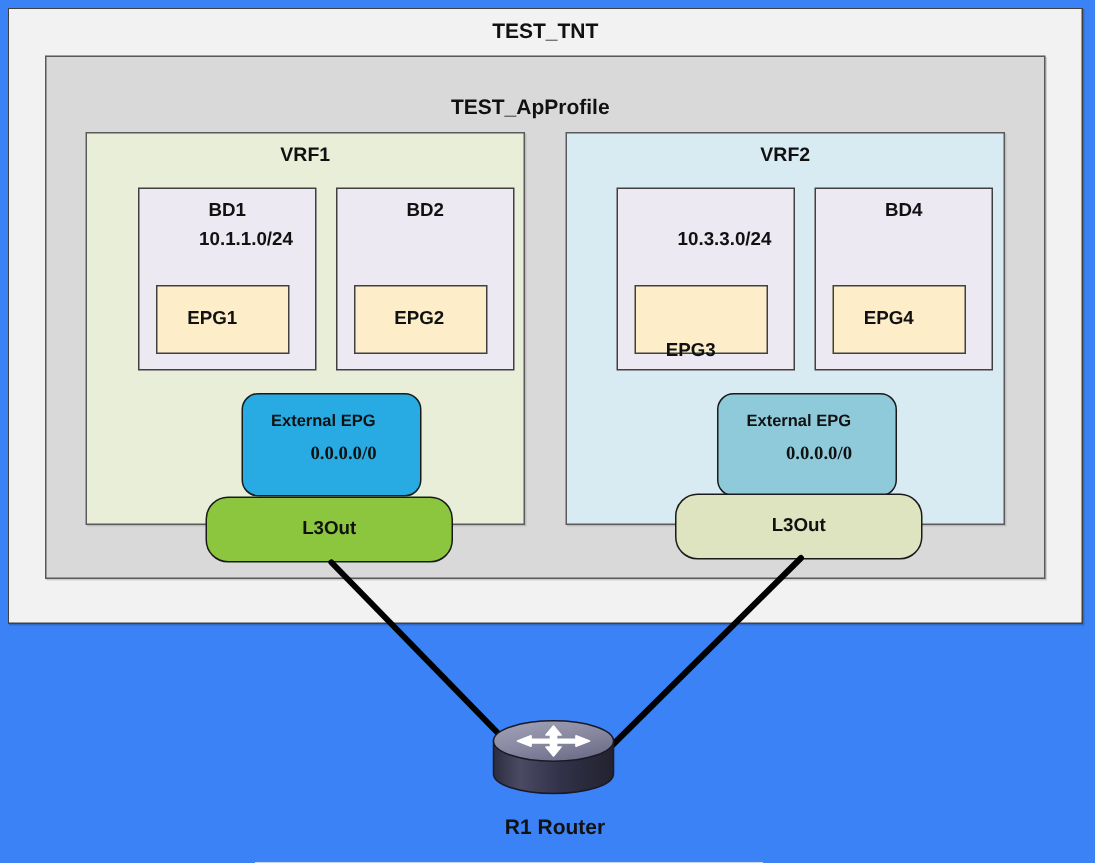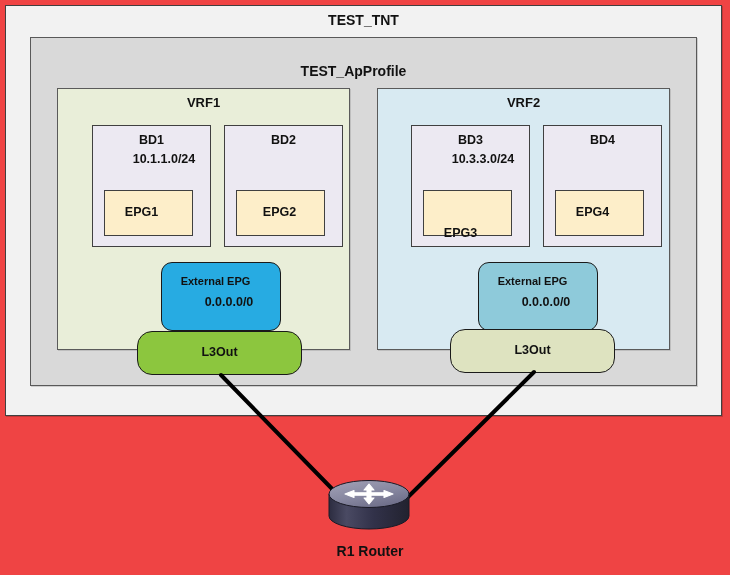--- a/index.html
+++ b/index.html
@@ -8,21 +8,21 @@
     background: #ffffff;
   }
   body {
     font-family: "Liberation Sans", sans-serif;
     -webkit-font-smoothing: antialiased;
   }
   #canvas {
     position: relative;
     width: 730px;
     height: 575px;
-    background: #ef4444;
+    background: #3b82f6;
     overflow: hidden;
   }
 
   
   .box {
     position: absolute;
     box-sizing: border-box;
     border: 1px solid #333333;
   }
   .label {
@@ -154,20 +154,21 @@
   }
   .extepg-title {
     top: 275px;
     width: 109px;
     font-size: 11px;
   }
   .extepg-subnet {
     top: 295px;
     width: 136px;
     font-size: 12.5px;
+    font-family: Liberation Serif, serif;
   }
   #extepg1-title, #extepg1-subnet { left: 161px; }
   #extepg2-title, #extepg2-subnet { left: 478px; }
 
   
   .l3out-box {
     position: absolute;
     box-sizing: border-box;
     height: 44px;
     border: 1px solid #1a1a1a;
@@ -231,21 +232,20 @@
 
   <div class="box bd-box" id="bd2-box"></div>
   <div class="label bd-title" id="bd2-title">BD2</div>
   <div class="box epg-box" id="epg2-box"></div>
   <div class="label epg-title" id="epg2-title">EPG2</div>
 
   <div class="box vrf-box" id="vrf2-box"></div>
   <div class="label vrf-title" id="vrf2-title">VRF2</div>
 
   <div class="box bd-box" id="bd3-box"></div>
-  <div class="label bd-title" id="bd3-title">BD3</div>
   <div class="label bd-subnet" id="bd3-subnet">10.3.3.0/24</div>
   <div class="box epg-box" id="epg3-box"></div>
   <div class="label epg-title" id="epg3-title">EPG3</div>
 
   <div class="box bd-box" id="bd4-box"></div>
   <div class="label bd-title" id="bd4-title">BD4</div>
   <div class="box epg-box" id="epg4-box"></div>
   <div class="label epg-title" id="epg4-title">EPG4</div>
 
   <div class="extepg-box" id="extepg1-box"></div>

